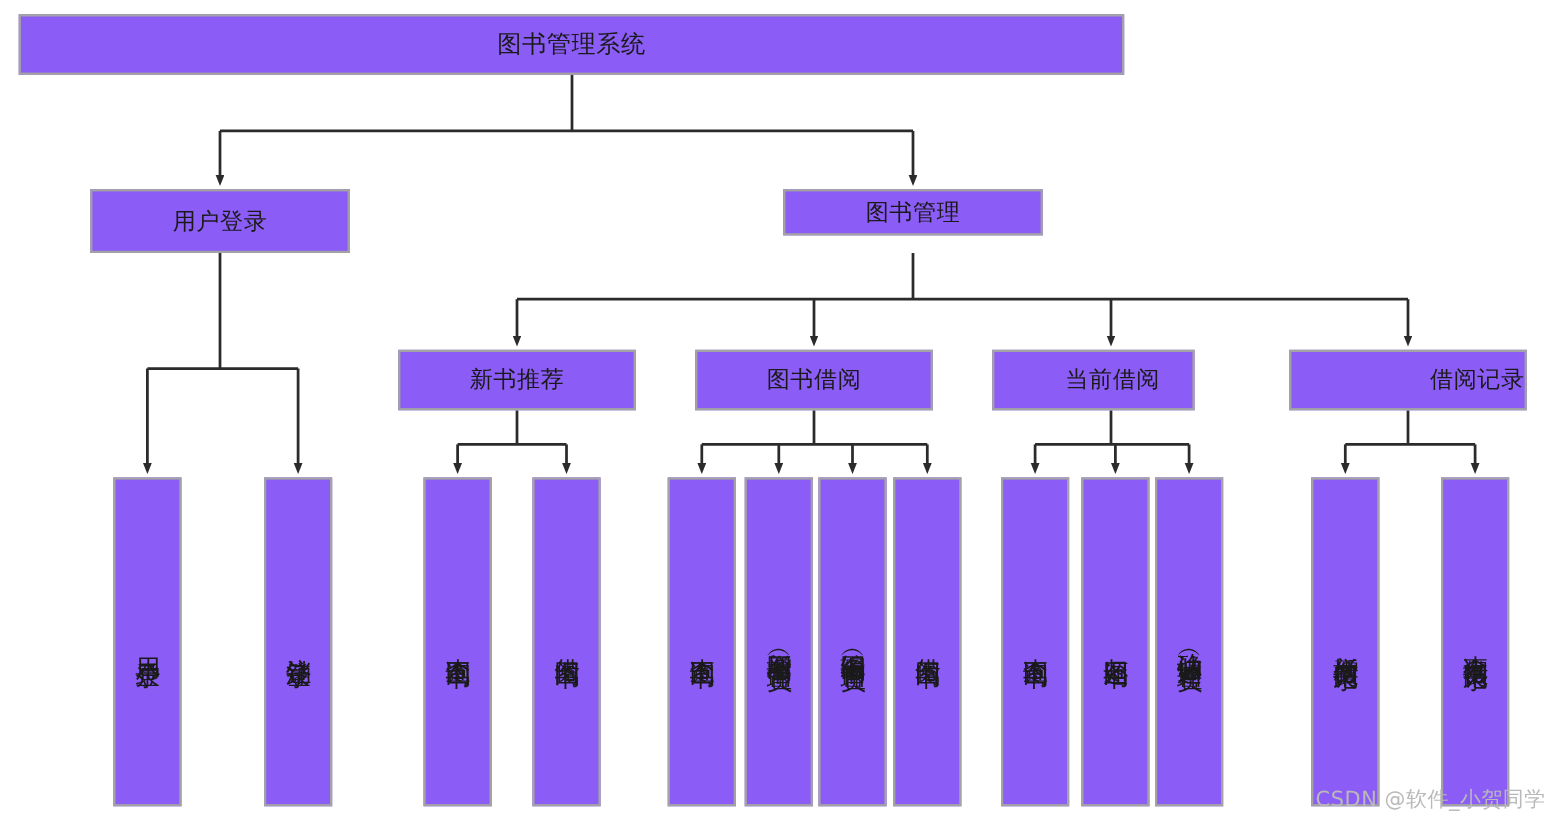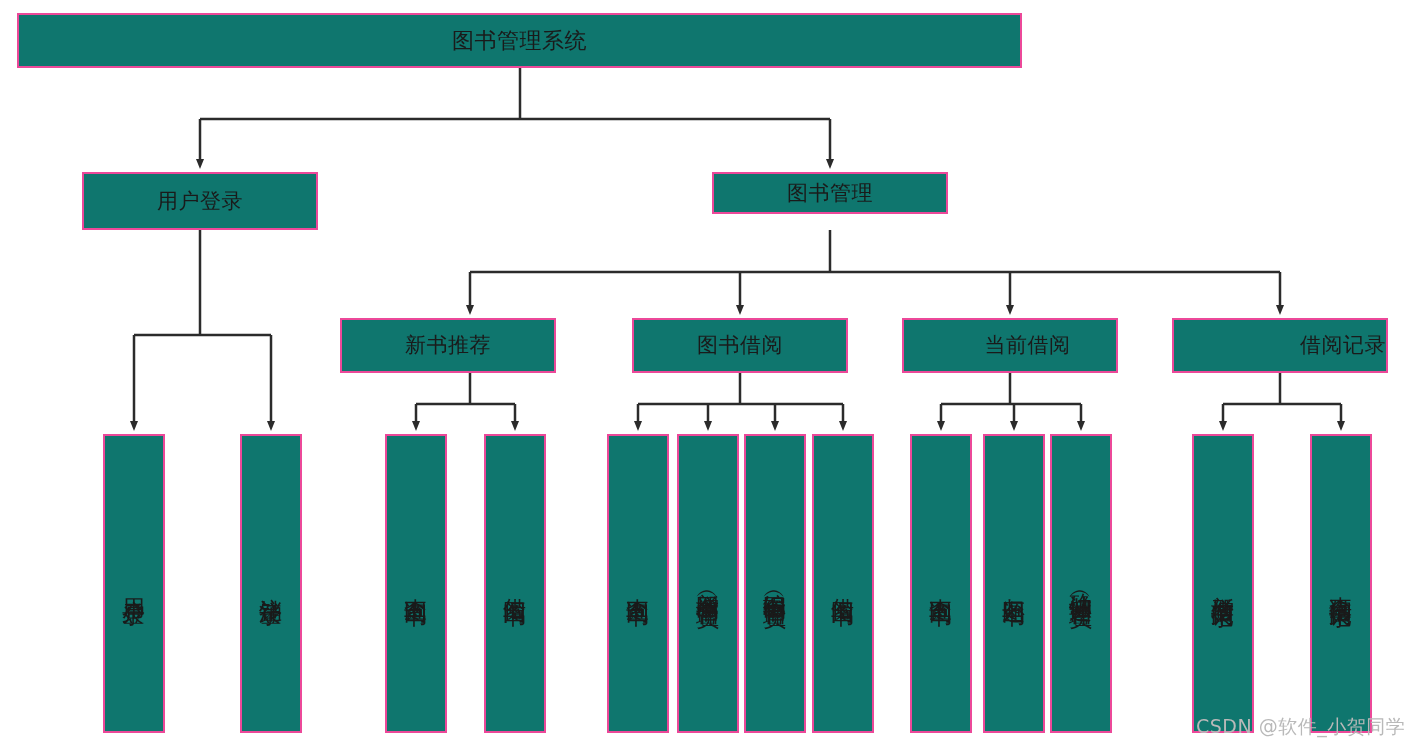--- a/index.html
+++ b/index.html
@@ -22,22 +22,22 @@
     position: absolute;
     left: 0;
     top: 0;
     width: 1405px;
     height: 747px;
     pointer-events: none;
   }
   .node {
     position: absolute;
     box-sizing: border-box;
-    border: 2px solid #ec4899;
-    background: #0f766e;
+    border: 2px solid #a3a3a3;
+    background: #8b5cf6;
     display: flex;
     align-items: center;
     justify-content: center;
     color: #1a1a1a;
   }
   .node-label {
     display: block;
     text-align: center;
     line-height: 1.15;
     white-space: nowrap;
@@ -124,27 +124,27 @@
   <div id="node-layer">
       <div class="node horiz root" style="left: 17px; top: 13px; width: 1005px; height: 55px;">
         <span class="node-label">图书管理系统</span>
       </div>
       <div class="node horiz" style="left: 82px; top: 172px; width: 236px; height: 58px;">
         <span class="node-label">用户登录</span>
       </div>
       <div class="node horiz" style="left: 712px; top: 172px; width: 236px; height: 42px;">
         <span class="node-label">图书管理</span>
       </div>
-      <div class="node horiz" style="left: 340px; top: 318px; width: 216px; height: 55px;">
+      <div class="node horiz" style="left: 362px; top: 318px; width: 216px; height: 55px;">
         <span class="node-label">新书推荐</span>
       </div>
       <div class="node horiz" style="left: 632px; top: 318px; width: 216px; height: 55px;">
         <span class="node-label">图书借阅</span>
       </div>
-      <div class="node horiz" style="left: 902px; top: 318px; width: 216px; height: 55px; padding-left: 35px;">
+      <div class="node horiz" style="left: 902px; top: 318px; width: 184px; height: 55px; padding-left: 35px;">
         <span class="node-label">当前借阅</span>
       </div>
       <div class="node horiz" style="left: 1172px; top: 318px; width: 216px; height: 55px; justify-content: flex-end;">
         <span class="node-label">借阅记录</span>
       </div>
       <div class="node vert" style="left: 103px; top: 434px; width: 62px; height: 299px;">
         <span class="node-label">用户登录</span>
       </div>
       <div class="node vert" style="left: 240px; top: 434px; width: 62px; height: 299px;">
         <span class="node-label">注销登录</span>

